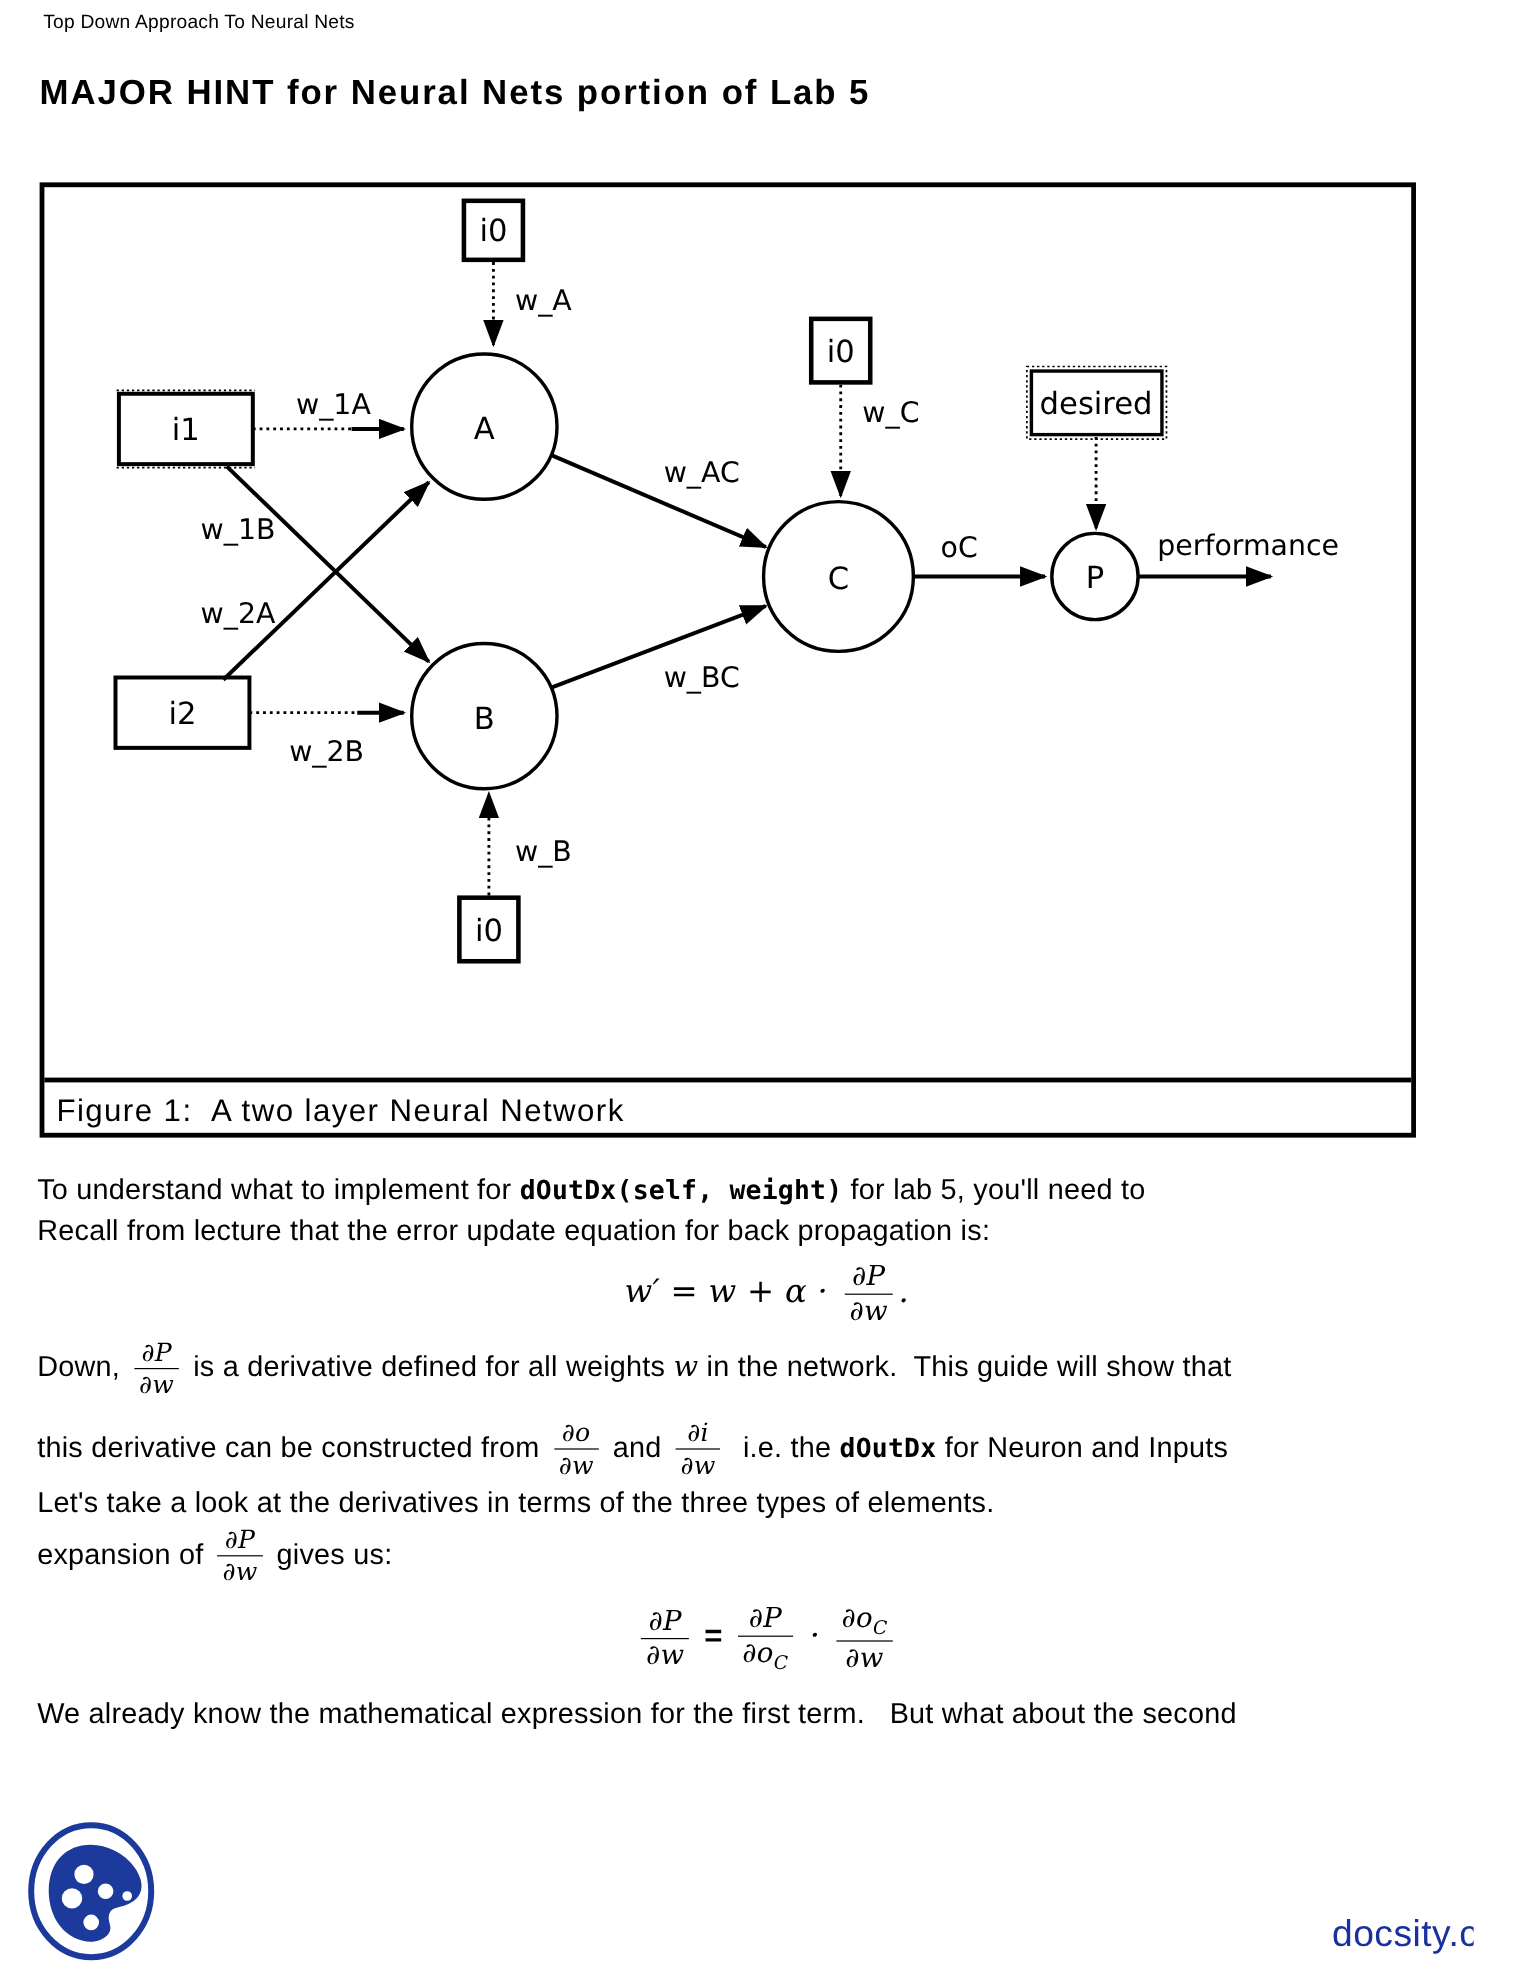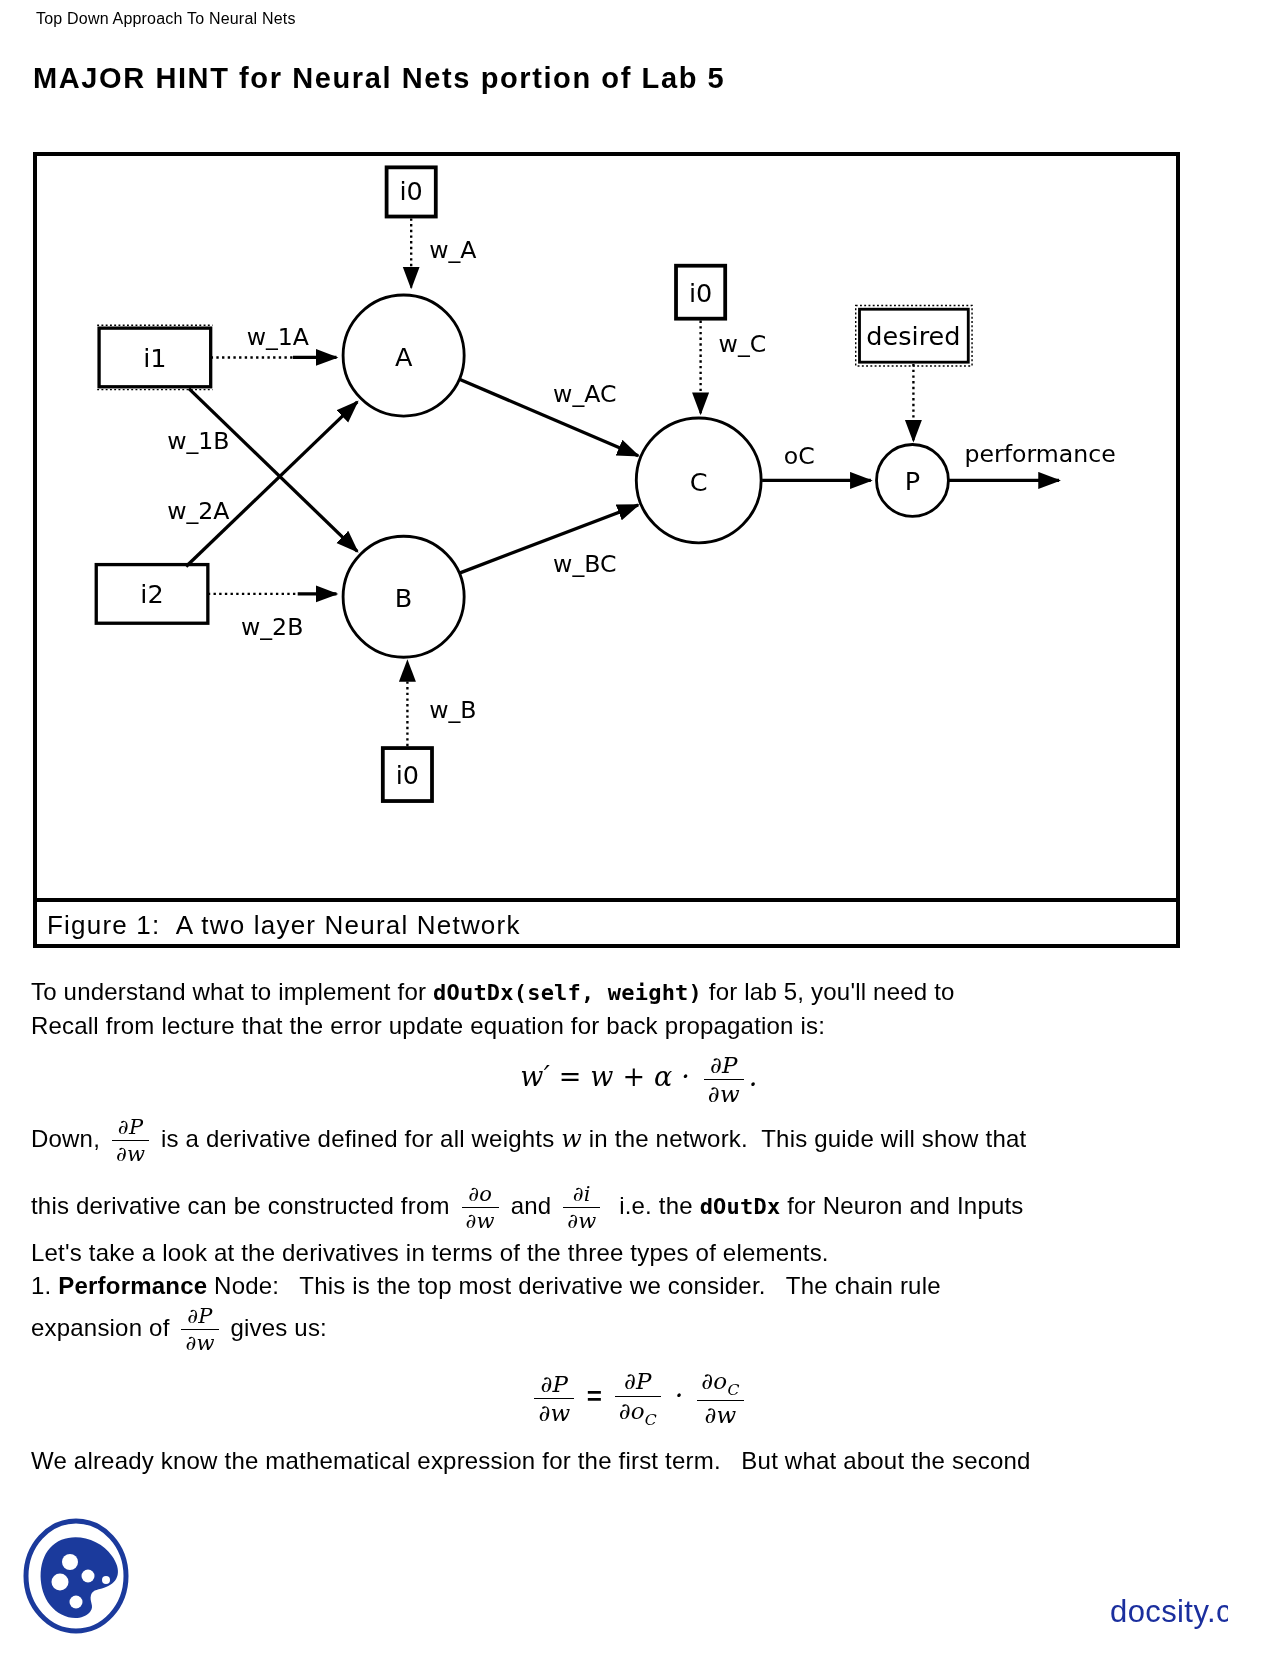--- a/index.html
+++ b/index.html
@@ -118,21 +118,20 @@
     <div class="fig-caption">Figure 1:&nbsp; A two layer Neural Network</div>
   </div>
 
   <div class="content">
       <div class="line"><span>To understand what to implement for </span><span class="code">dOutDx(self, weight)</span><span> for lab 5, you'll need to</span></div>
       <div class="line"><span>Recall from lecture that the error update equation for back propagation is:</span></div>
       <div class="line formula"><span class="m">w′ = w + α · </span><span class="fr"><span class="n">∂P</span><span class="d">∂w</span></span><span class="m">.</span></div>
       <div class="line"><span>Down, </span><span class="fr"><span class="n">∂P</span><span class="d">∂w</span></span><span> is a derivative defined for all weights </span><span class="mi">w</span><span> in the network.&nbsp; This guide will show that</span></div>
       <div class="line mt12"><span>this derivative can be constructed from </span><span class="fr"><span class="n">∂o</span><span class="d">∂w</span></span><span> and </span><span class="fr"><span class="n">∂i</span><span class="d">∂w</span></span><span>&nbsp; i.e. the </span><span class="code">dOutDx</span><span> for Neuron and Inputs</span></div>
       <div class="line"><span>Let's take a look at the derivatives in terms of the three types of elements.</span></div>
-      <div class="line"><span>1. </span><span class="b">Performance</span><span> Node:&nbsp;&nbsp; This is the top most derivative we consider.&nbsp;&nbsp; The chain rule</span></div>
       <div class="line"><span>expansion of </span><span class="fr"><span class="n">∂P</span><span class="d">∂w</span></span><span> gives us:</span></div>
       <div class="line formula mt4"><span class="fr"><span class="n">∂P</span><span class="d">∂w</span></span><span class="eqb"> = </span><span class="fr"><span class="n">∂P</span><span class="d">∂o<sub>C</sub></span></span><span class="m"> · </span><span class="fr"><span class="n">∂o<sub>C</sub></span><span class="d">∂w</span></span></div>
       <div class="line mt12"><span>We already know the mathematical expression for the first term.&nbsp;&nbsp; But what about the second</span></div>
     </div>
 
   <svg class="logo" width="108" height="120" viewBox="0 0 108 120">
     <ellipse cx="54" cy="60" rx="50" ry="55" fill="none" stroke="#1b3a9c" stroke-width="5"></ellipse>
     <path d="M28,32 C44,14 76,20 90,40 C100,54 97,66 84,71 C77,74 71,73 69,79 C67,86 73,90 68,96 C58,107 38,102 28,89 C16,74 15,46 28,32 Z" fill="#1b3a9c"></path>
     <circle cx="48" cy="46" r="8" fill="#fff"></circle>
     <circle cx="66" cy="60" r="6.5" fill="#fff"></circle>

